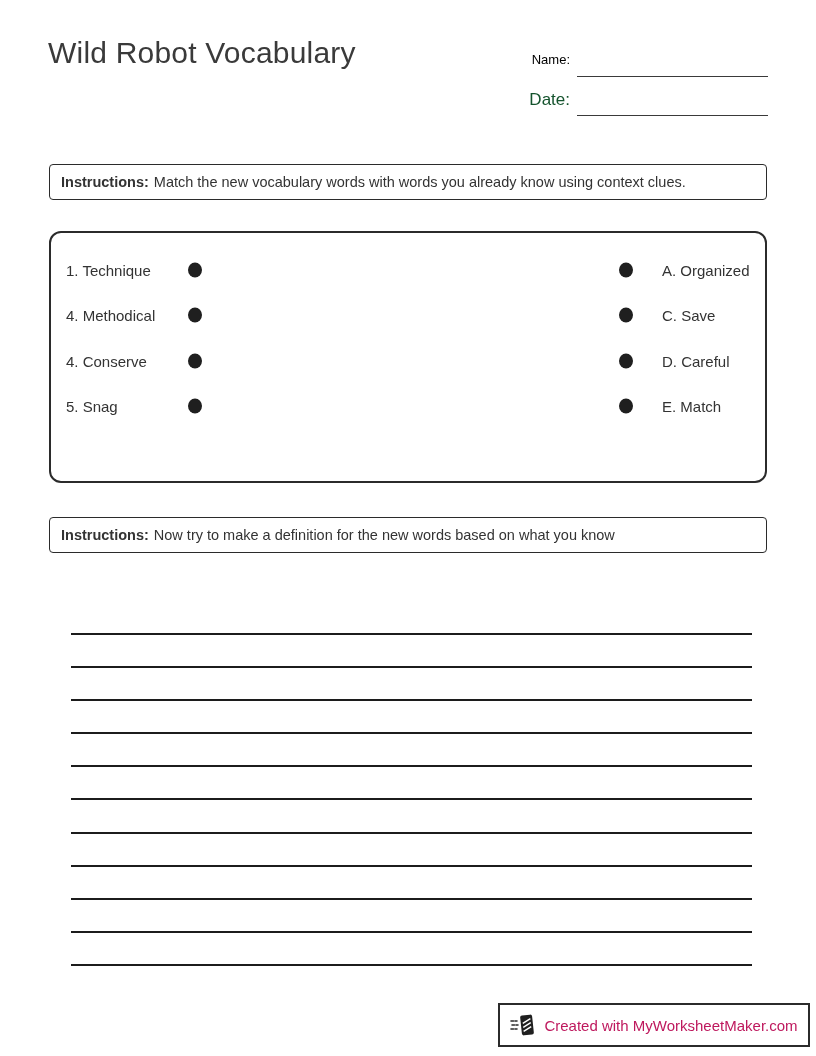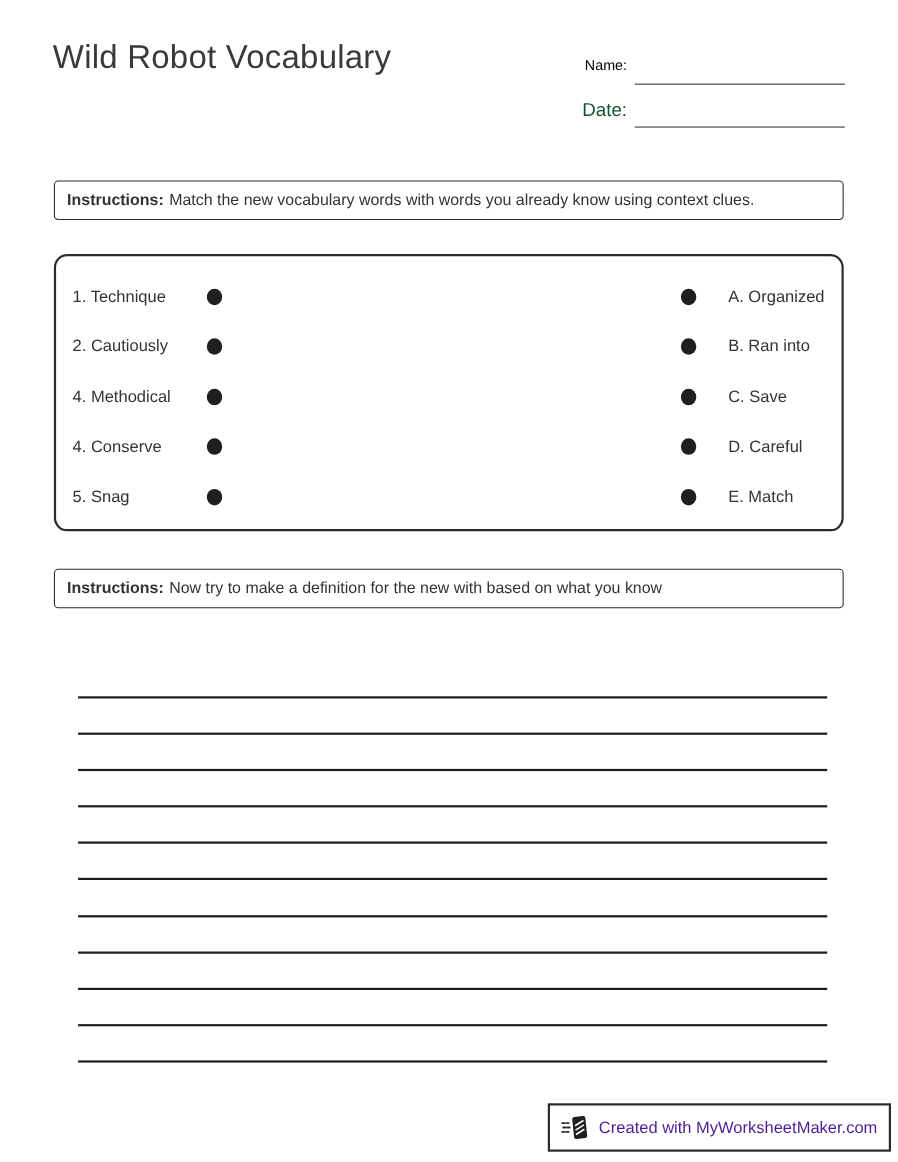--- a/index.html
+++ b/index.html
@@ -140,21 +140,21 @@
     width: 312px;
     height: 44px;
     box-sizing: border-box;
     border: 2px solid #2b2b2b;
     background: #ffffff;
     display: flex;
     align-items: center;
     justify-content: center;
     gap: 8px;
     font-size: 15px;
-    color: #4c1d95;
+    color: #be185d;
   }
   .footer-icon { width: 26px; height: 26px; flex: none; display: block; }
 </style>
 </head>
 <body>
 
 <div class="page">
 
   <div class="title">Wild Robot Vocabulary</div>
 
@@ -169,26 +169,20 @@
   </div>
 
   <div class="match-box">
     <div class="match-row">
       <span class="match-left-label">1. Technique</span>
       <span class="dot dot-left"></span>
       <span class="dot dot-right"></span>
       <span class="match-right-label">A. Organized</span>
     </div>
     <div class="match-row">
-      <span class="match-left-label">2. Cautiously</span>
-      <span class="dot dot-left"></span>
-      <span class="dot dot-right"></span>
-      <span class="match-right-label">B. Ran into</span>
-    </div>
-    <div class="match-row">
       <span class="match-left-label">4. Methodical</span>
       <span class="dot dot-left"></span>
       <span class="dot dot-right"></span>
       <span class="match-right-label">C. Save</span>
     </div>
     <div class="match-row">
       <span class="match-left-label">4. Conserve</span>
       <span class="dot dot-left"></span>
       <span class="dot dot-right"></span>
       <span class="match-right-label">D. Careful</span>
@@ -196,21 +190,21 @@
     <div class="match-row">
       <span class="match-left-label">5. Snag</span>
       <span class="dot dot-left"></span>
       <span class="dot dot-right"></span>
       <span class="match-right-label">E. Match</span>
     </div>
   </div>
 
   <div class="instr-box instr-box-2">
     <span class="instr-label">Instructions:</span>
-    <span class="instr-text">Now try to make a definition for the new with based on what you know</span>
+    <span class="instr-text">Now try to make a definition for the new words based on what you know</span>
   </div>
 
   <div class="writing-lines">
       <div class="rule"></div>
       <div class="rule"></div>
       <div class="rule"></div>
       <div class="rule"></div>
       <div class="rule"></div>
       <div class="rule"></div>
       <div class="rule"></div>

